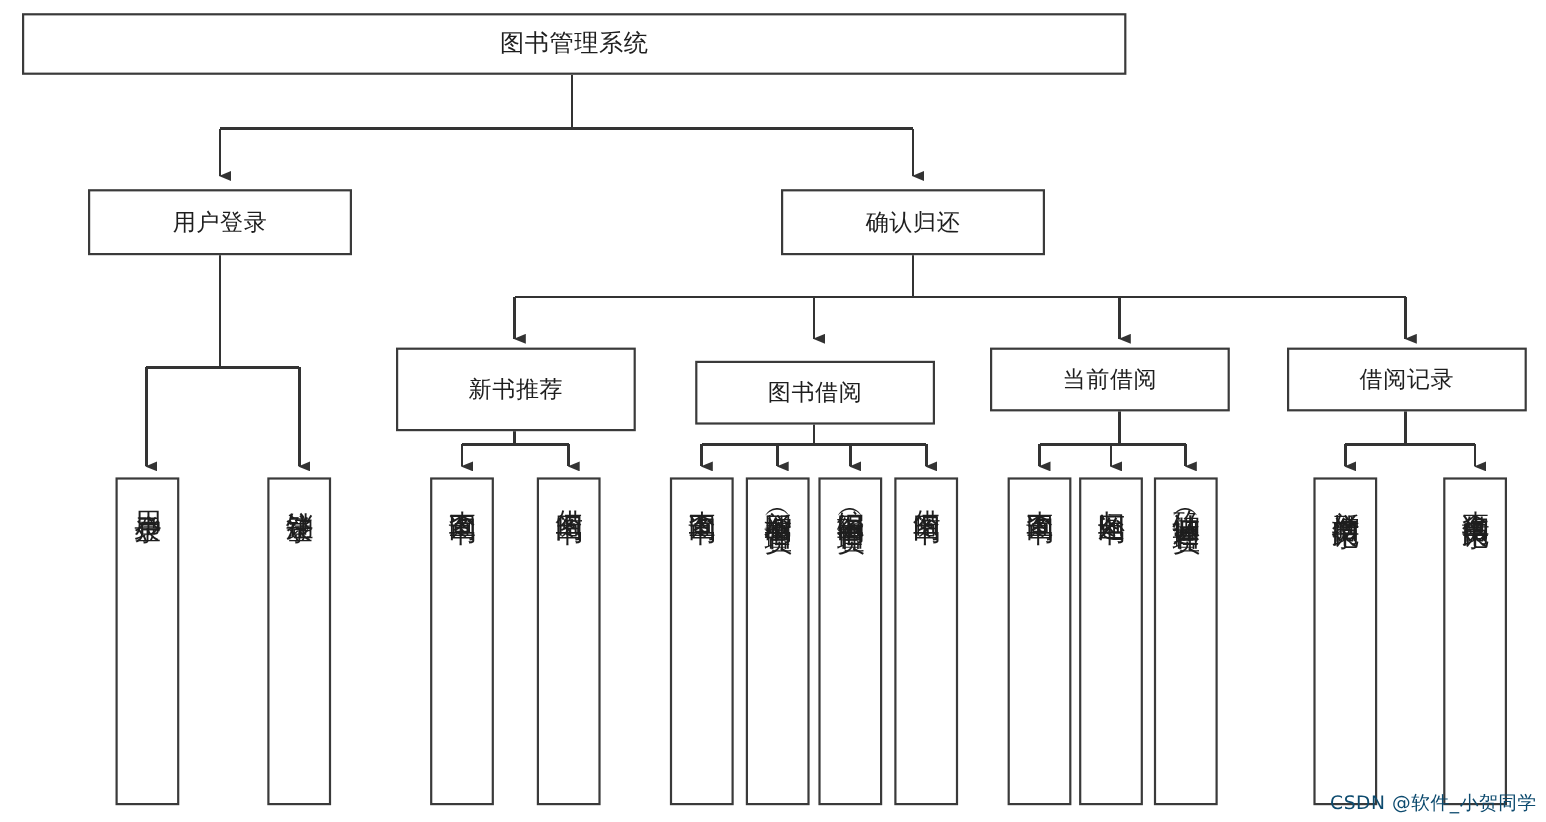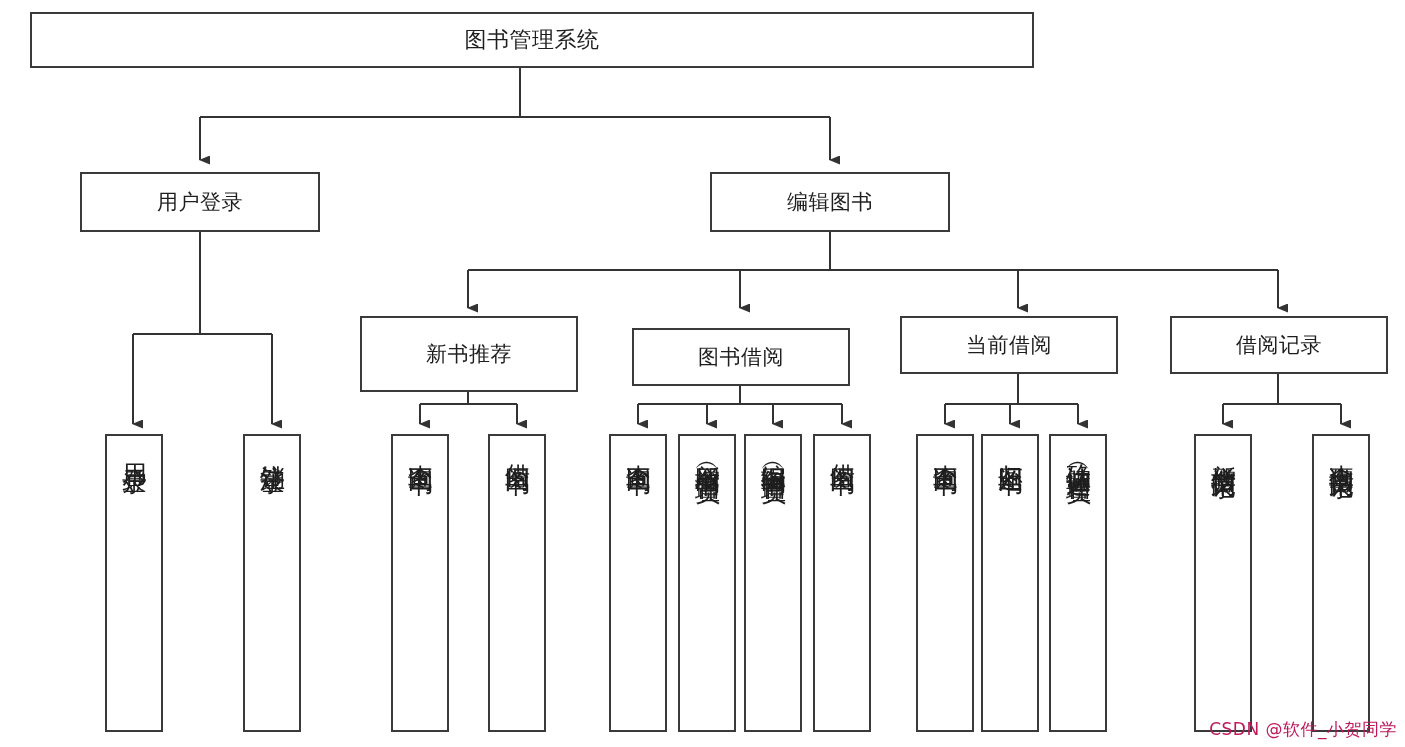--- a/index.html
+++ b/index.html
@@ -61,21 +61,21 @@
     font-size: 25px;
     line-height: 1.04;
     letter-spacing: 2.5px;
     white-space: nowrap;
   }
   #watermark {
     position: absolute;
     right: 8px;
     bottom: 6px;
     font-size: 17px;
-    color: #be185d;
+    color: #0c4a6e;
     letter-spacing: 0.5px;
     white-space: nowrap;
     font-family: "DejaVu Sans", "Liberation Sans", sans-serif;
   }
 </style>
 </head>
 <body>
 
 <div id="diagram-root">
 
@@ -122,29 +122,29 @@
       <path d="M1010,404 L1010,424" marker-end="url(#arrow)"></path>
       <path d="M1078,404 L1078,424" marker-end="url(#arrow)"></path>
 
       <path d="M1278,374 L1278,404"></path>
       <path d="M1223,404 L1341,404"></path>
       <path d="M1223,404 L1223,424" marker-end="url(#arrow)"></path>
       <path d="M1341,404 L1341,424" marker-end="url(#arrow)"></path>
     </g>
   </svg>
 
-  <div class="node horiz root" style="left:30px; top:12px; width:1004px; height:56px;">
+  <div class="node horiz root" style="left:20px; top:12px; width:1004px; height:56px;">
     <span class="node-label">图书管理系统</span>
   </div>
 
   <div class="node horiz" style="left:80px; top:172px; width:240px; height:60px;">
     <span class="node-label">用户登录</span>
   </div>
   <div class="node horiz" style="left:710px; top:172px; width:240px; height:60px;">
-    <span class="node-label">编辑图书</span>
+    <span class="node-label">确认归还</span>
   </div>
 
   <div class="node horiz" style="left:360px; top:316px; width:218px; height:76px;">
     <span class="node-label">新书推荐</span>
   </div>
   <div class="node horiz" style="left:632px; top:316px; width:218px; height:58px;margin-top:12px;">
     <span class="node-label">图书借阅</span>
   </div>
   <div class="node horiz" style="left:1170px; top:316px; width:218px; height:58px;">
     <span class="node-label">借阅记录</span>

